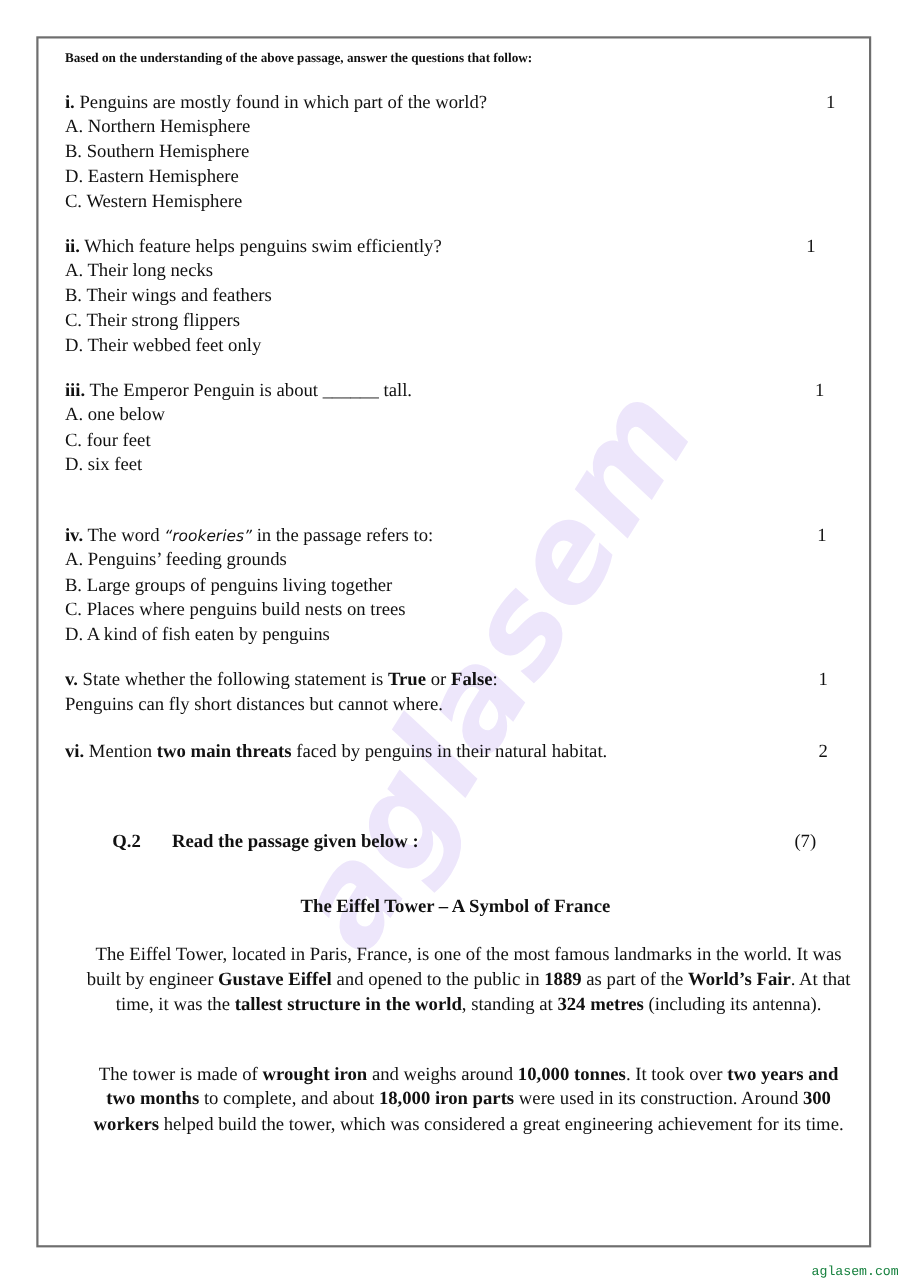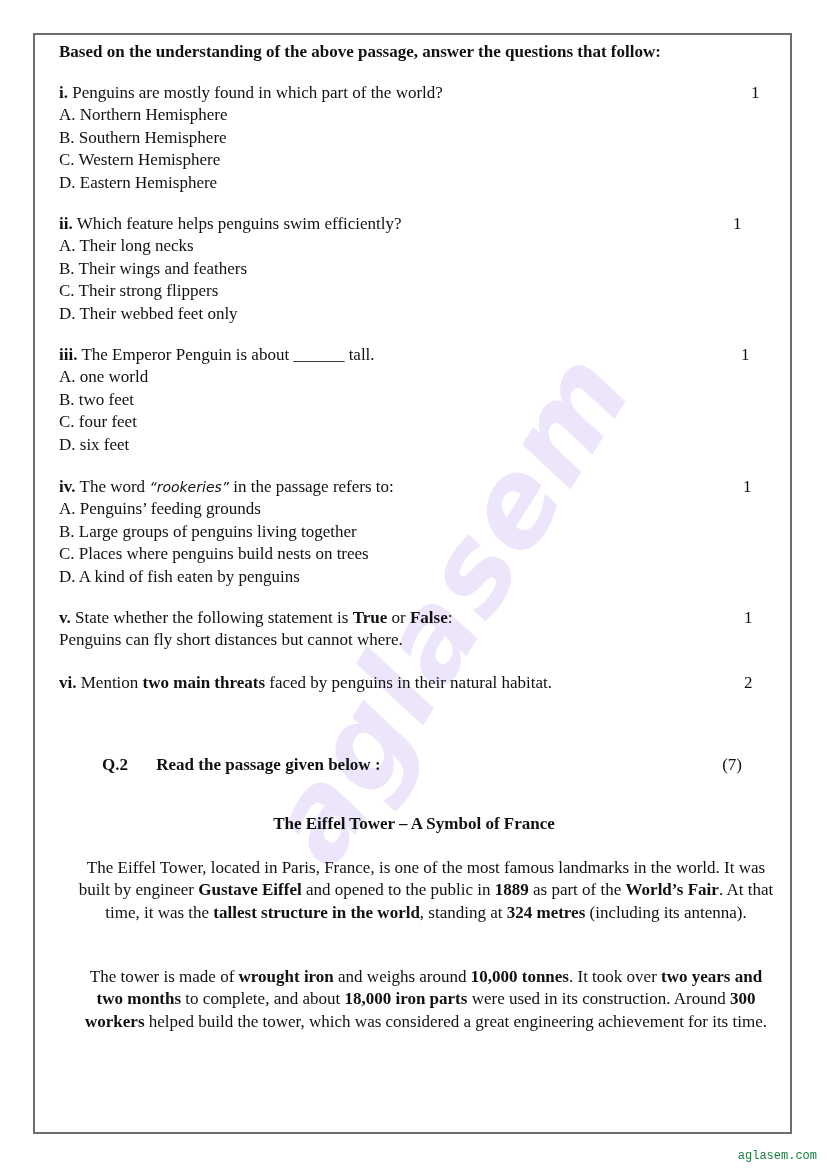--- a/index.html
+++ b/index.html
@@ -5,21 +5,21 @@
   html, body { margin: 0; padding: 0; background: #ffffff; }
   body { width: 827px; height: 1169px; position: relative; overflow: hidden;
          font-family: "Liberation Serif", serif; color: #111; }
   .frame { position: absolute; left: 33px; top: 33px; width: 759px; height: 1101px;
            border: 2px solid #6e6e6e; box-sizing: border-box; }
   .watermark { position: absolute; left: 175px; top: 560px; width: 520px;
                font-family: "DejaVu Sans", sans-serif; font-style: italic; font-weight: bold;
                font-size: 118px; color: #ede6fb; transform: rotate(-58deg);
                transform-origin: center; letter-spacing: 2px; pointer-events: none; z-index: 0; }
   .content { position: absolute; left: 59px; top: 0; width: 710px; z-index: 1; font-size: 17px; line-height: 22.4px; }
-  .heading { position: absolute; top: 41px; left: 0; font-weight: bold; font-size: 17px; }
+  .heading { position: absolute; top: 41px; left: 0; font-weight: bold; font-size: 12px; }
   .q-block { position: absolute; left: 0; width: 710px; }
   .q-line { position: relative; height: 22.4px; }
   .q-num { font-weight: bold; }
   .marks { position: absolute; top: 0; }
   .opt { height: 22.4px; }
   .q2 { position: absolute; top: 754px; left: 43px; width: 640px; font-weight: bold; font-family: Liberation Serif, serif; }
   .q2 .q2-label { display: inline-block; width: 50px; }
   .q2 .q2-marks { position: absolute; right: 0; top: 0; font-weight: normal; }
   .passage-title { position: absolute; top: 813px; left: 0; width: 710px; text-align: center; font-weight: bold; }
   .para { position: absolute; left: 17px; width: 700px; line-height: 22.4px; text-align: center; }
@@ -36,44 +36,43 @@
   <div class="heading">Based on the understanding of the above passage, answer the questions that follow:</div>
 
   <div class="q-block" style="top:82px">
     <div class="q-line">
       <span class="q-num">i.</span>
       <span>Penguins are mostly found in which part of the world?</span>
       <span class="marks" style="left:692px">1</span>
     </div>
     <div class="opt">A. Northern Hemisphere</div>
     <div class="opt">B. Southern Hemisphere</div>
+    <div class="opt">D. Eastern Hemisphere</div>
     <div class="opt">C. Western Hemisphere</div>
-    <div class="opt">D. Eastern Hemisphere</div>
   </div>
 
   <div class="q-block" style="top:213px">
     <div class="q-line">
       <span class="q-num">ii.</span>
       <span>Which feature helps penguins swim efficiently?</span>
       <span class="marks" style="left:674px">1</span>
     </div>
     <div class="opt">A. Their long necks</div>
     <div class="opt">B. Their wings and feathers</div>
     <div class="opt">C. Their strong flippers</div>
     <div class="opt">D. Their webbed feet only</div>
   </div>
 
   <div class="q-block" style="top:344px">
     <div class="q-line">
       <span class="q-num">iii.</span>
       <span>The Emperor Penguin is about </span><span>______</span><span> tall.</span>
       <span class="marks" style="left:682px">1</span>
     </div>
-    <div class="opt">A. one world</div>
-    <div class="opt">B. two feet</div>
+    <div class="opt">A. one below</div>
     <div class="opt">C. four feet</div>
     <div class="opt">D. six feet</div>
   </div>
 
   <div class="q-block" style="top:476px">
     <div class="q-line">
       <span class="q-num">iv.</span>
       <span>The word </span><i style="font-family:'DejaVu Sans',sans-serif;font-size:14px;text-align:right;">“rookeries”</i><span> in the passage refers to:</span>
       <span class="marks" style="left:684px">1</span>
     </div>

